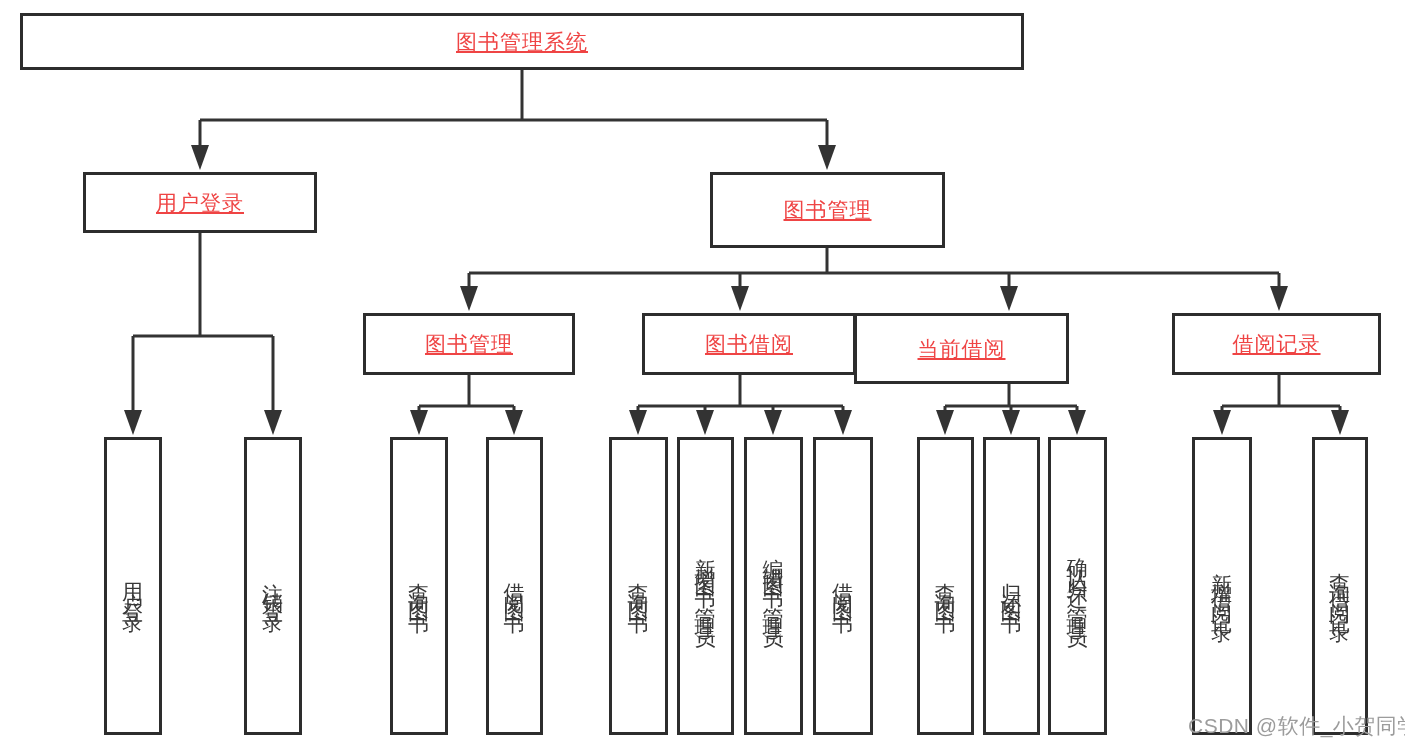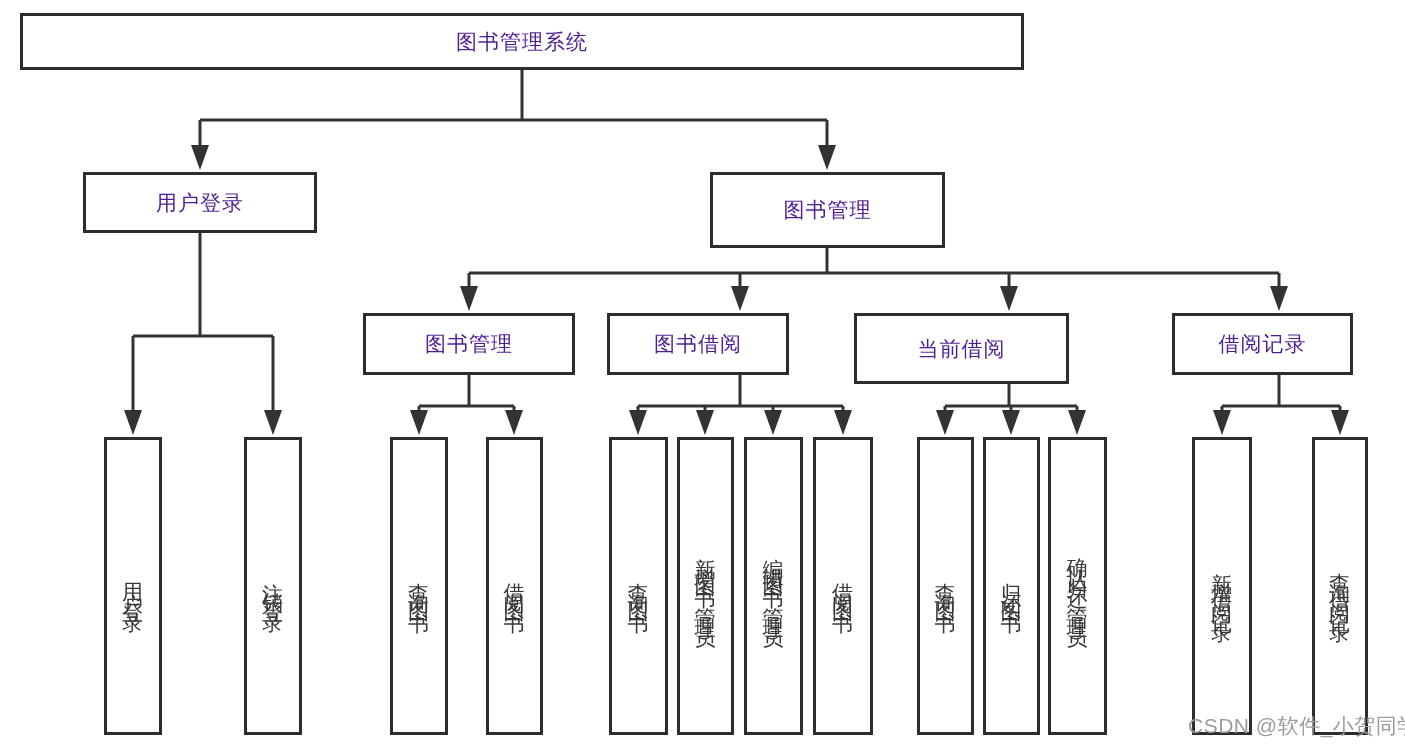--- a/index.html
+++ b/index.html
@@ -12,21 +12,21 @@
   }
   .connectors{position:absolute;left:0;top:0;}
   .hbox,.vbox{
     position:absolute;
     background:#fff;
     border:3px solid #2d2d2d;
     box-sizing:border-box;
     display:flex;align-items:center;justify-content:center;
   }
   .htext{
-    font-size:21px;color:#4c1d95;letter-spacing:1px;white-space:nowrap;
+    font-size:21px;color:#ef4444;letter-spacing:1px;white-space:nowrap;text-decoration:underline;
   }
   .vtext{
     writing-mode:vertical-rl;
     text-orientation:mixed;
     font-size:21px;color:#383838;
     letter-spacing:10px;
     line-height:1;
     white-space:nowrap;
   }
   .watermark{
@@ -119,27 +119,27 @@
   <div class="hbox" style="left:83px;top:172px;width:234px;height:61px">
     <span class="htext">用户登录</span>
   </div>
   <div class="hbox" style="left:710px;top:172px;width:235px;height:76px">
     <span class="htext">图书管理</span>
   </div>
 
   <div class="hbox" style="left:363px;top:313px;width:212px;height:62px">
     <span class="htext">图书管理</span>
   </div>
-  <div class="hbox" style="left:607px;top:313px;width:182px;height:62px">
+  <div class="hbox" style="left:642px;top:313px;width:214px;height:62px">
     <span class="htext">图书借阅</span>
   </div>
   <div class="hbox" style="left:854px;top:313px;width:215px;height:71px">
     <span class="htext">当前借阅</span>
   </div>
-  <div class="hbox" style="left:1172px;top:313px;width:181px;height:62px">
+  <div class="hbox" style="left:1172px;top:313px;width:209px;height:62px">
     <span class="htext">借阅记录</span>
   </div>
 
   <div class="vbox" style="left:104px;top:437px;width:58px;height:298px">
     <span class="vtext">用户登录</span>
   </div>
   <div class="vbox" style="left:244px;top:437px;width:58px;height:298px">
     <span class="vtext">注销登录</span>
   </div>
 

